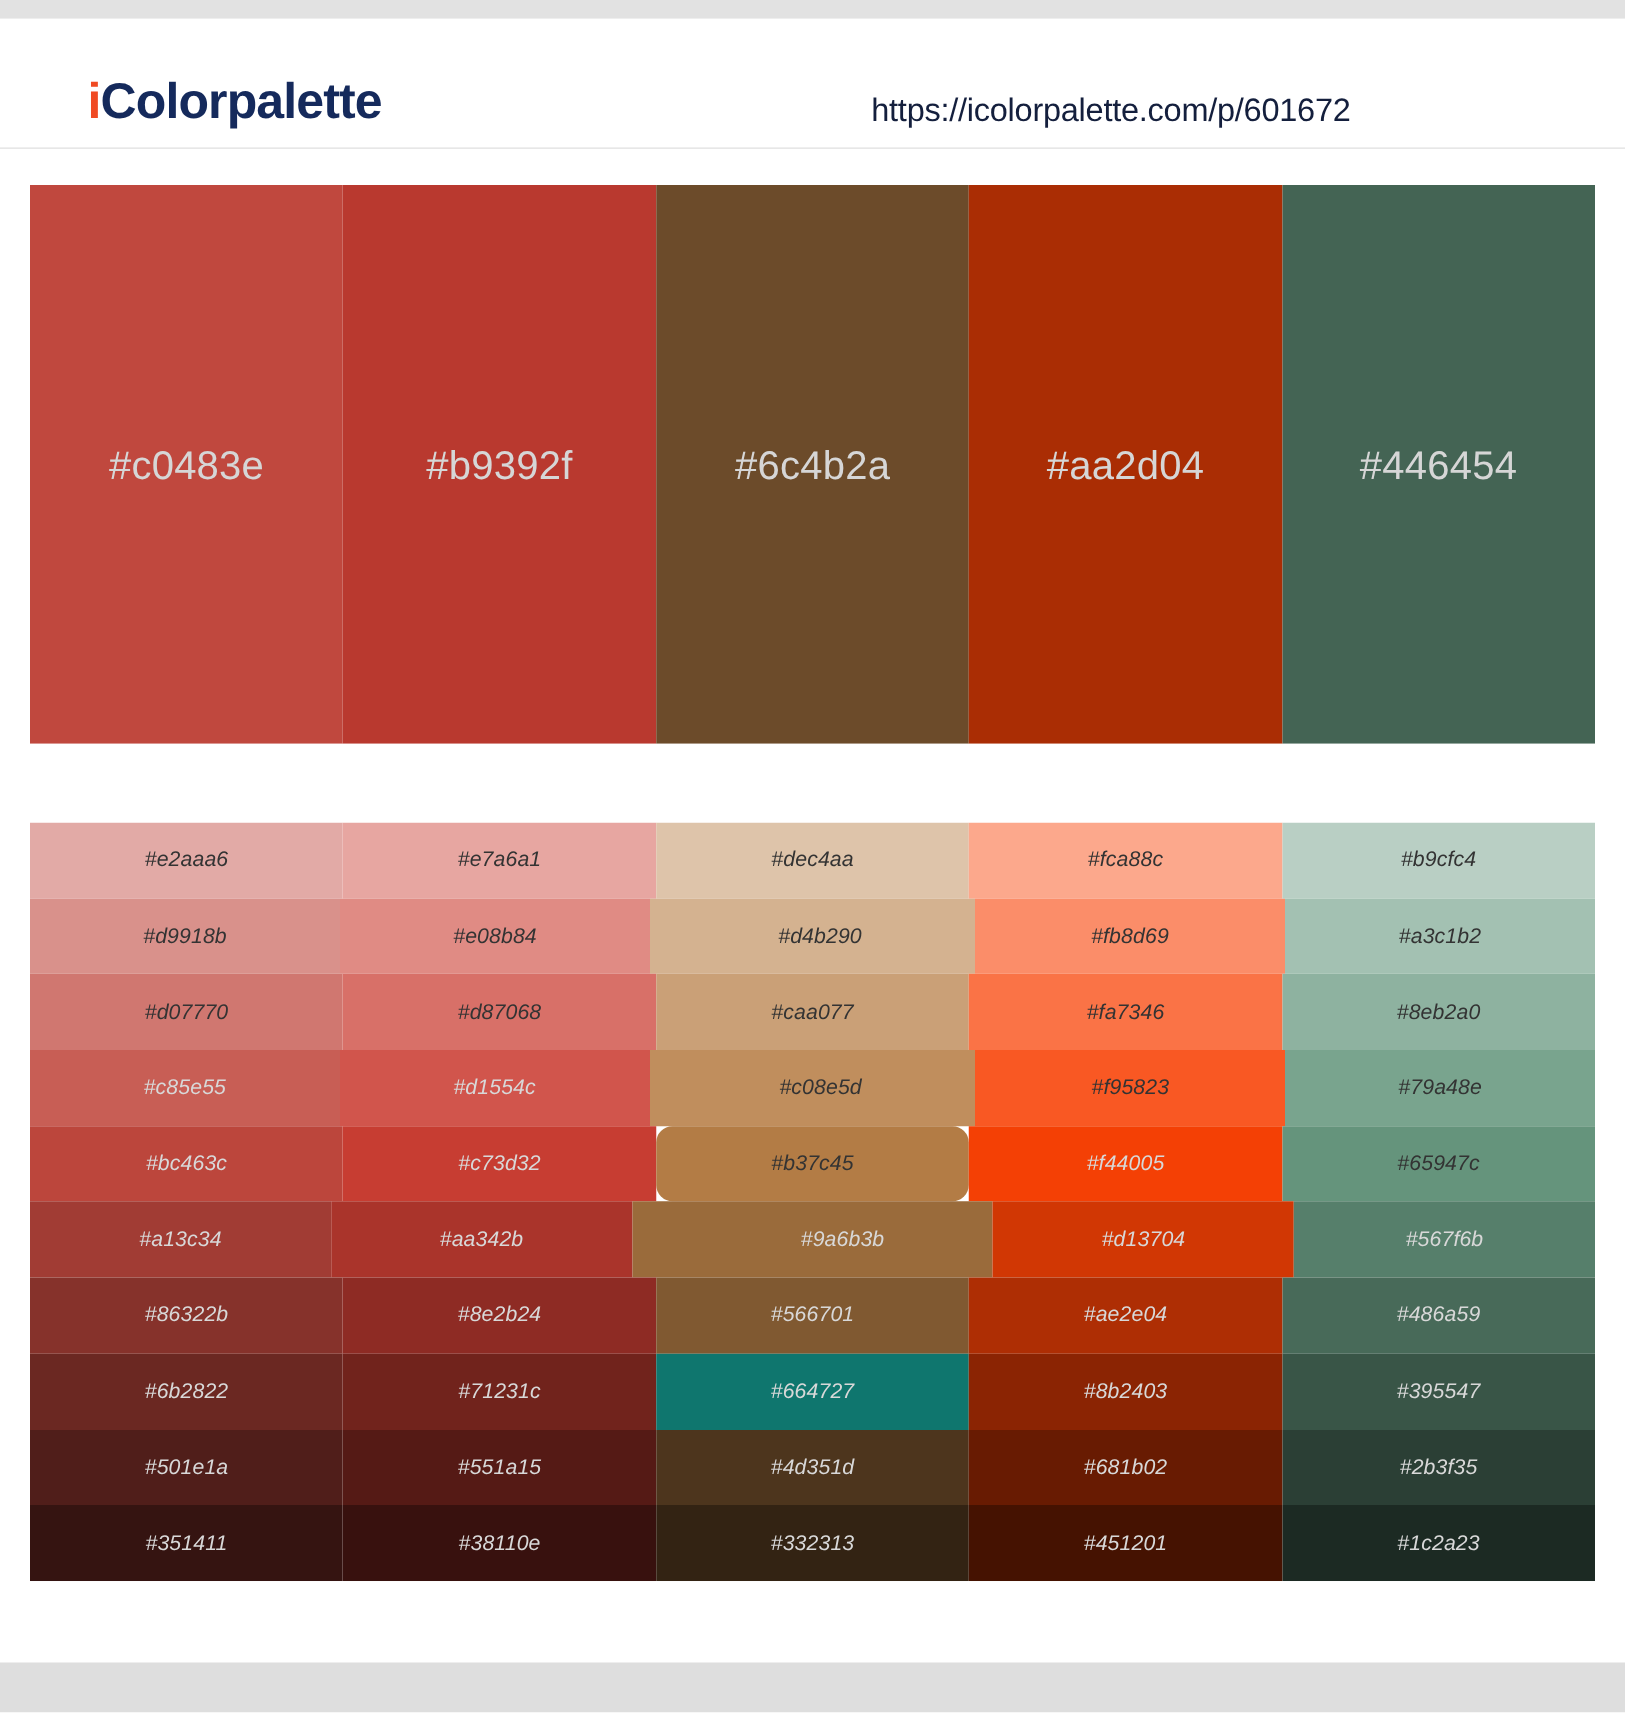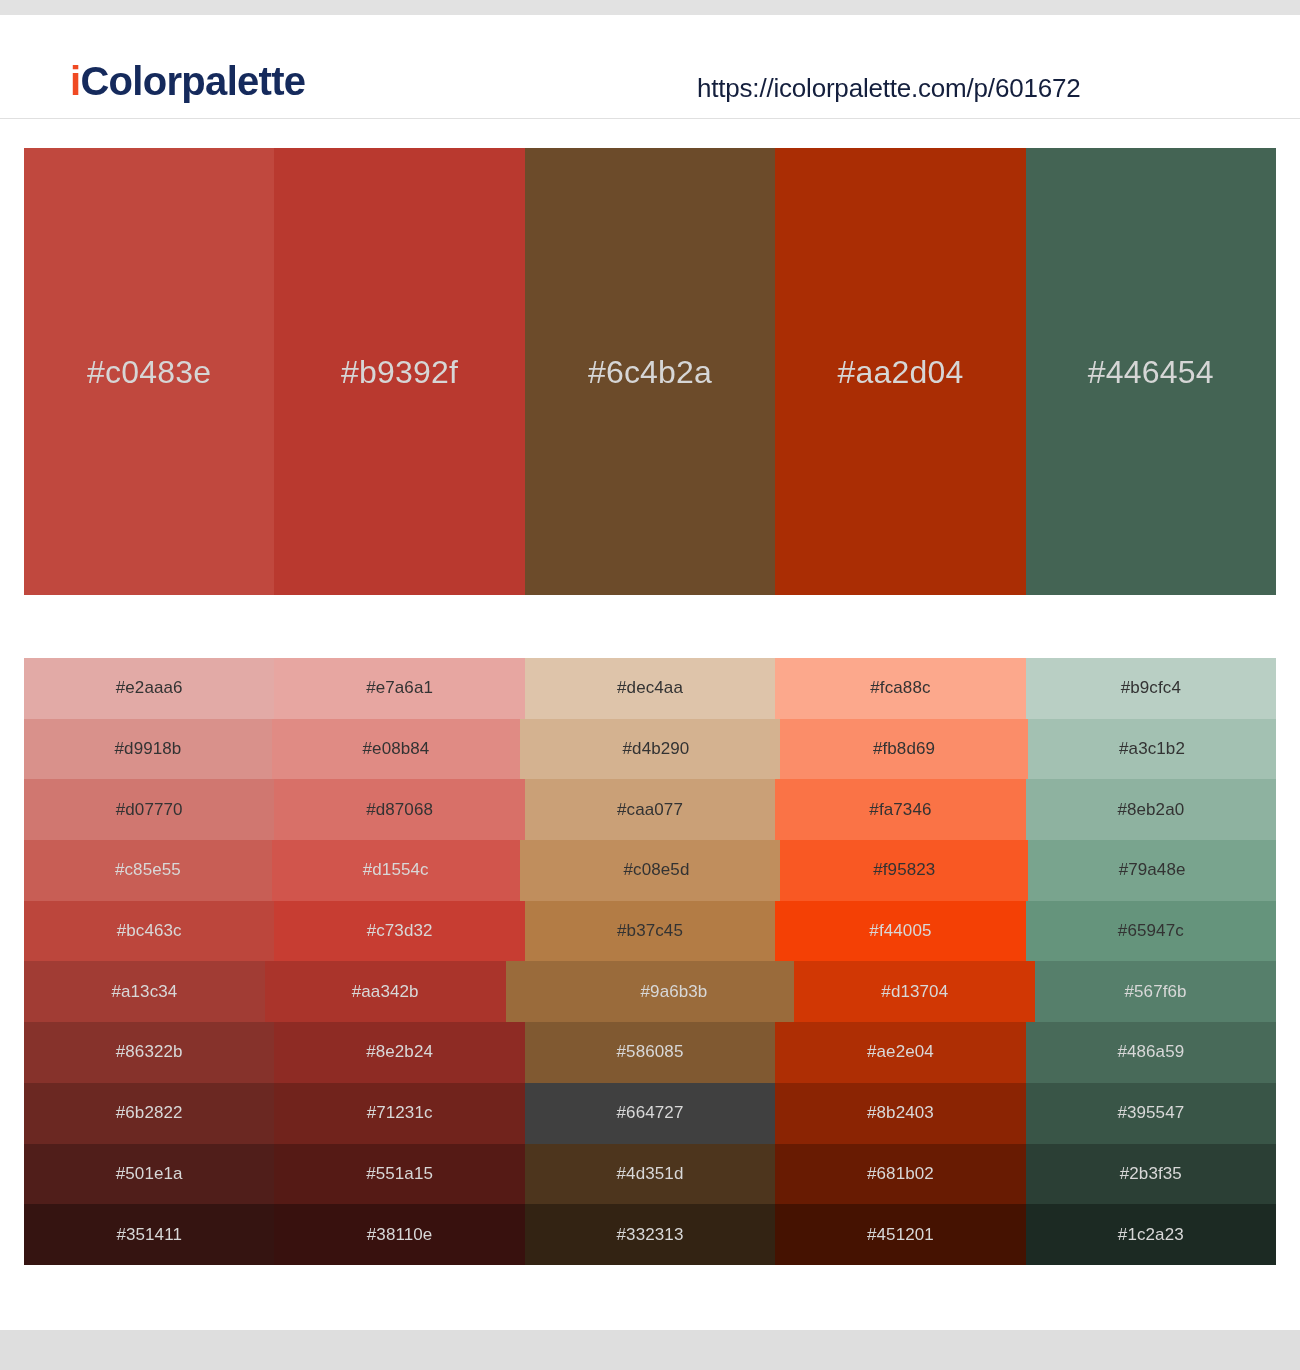--- a/index.html
+++ b/index.html
@@ -102,20 +102,21 @@
     flex: 1 1 0;
     display: flex;
     align-items: center;
     justify-content: center;
     position: relative;
   }
   .shade-cell .shade-label {
     font-size: 17px;
     line-height: 20px;
     letter-spacing: 0.1px;
+    font-style: italic;
   }
   .shade-cell.dark-text .shade-label { color: #333333; }
   .shade-cell.light-text .shade-label { color: #d8d8d8; }
 
   
   .content-spacer {
     position: absolute;
     left: 0;
     top: 1265px;
     width: 1300px;
@@ -234,21 +235,21 @@
           <span class="shade-label">#79a48e</span>
         </div>
       </div>
       <div class="shade-row">
         <div class="shade-cell light-text" style="background: rgb(188, 70, 60);">
           <span class="shade-label">#bc463c</span>
         </div>
         <div class="shade-cell light-text" style="background: rgb(199, 61, 50);">
           <span class="shade-label">#c73d32</span>
         </div>
-        <div class="shade-cell dark-text" style="background: rgb(179, 124, 69);">
+        <div class="shade-cell dark-text" style="background: rgb(179, 124, 69); border-radius: 13px;">
           <span class="shade-label">#b37c45</span>
         </div>
         <div class="shade-cell light-text" style="background: rgb(244, 64, 5);">
           <span class="shade-label">#f44005</span>
         </div>
         <div class="shade-cell dark-text" style="background: rgb(101, 148, 124);">
           <span class="shade-label">#65947c</span>
         </div>
       </div>
       <div class="shade-row">
@@ -269,37 +270,37 @@
         </div>
       </div>
       <div class="shade-row">
         <div class="shade-cell light-text" style="background: rgb(134, 50, 43);">
           <span class="shade-label">#86322b</span>
         </div>
         <div class="shade-cell light-text" style="background: rgb(142, 43, 36);">
           <span class="shade-label">#8e2b24</span>
         </div>
         <div class="shade-cell light-text" style="background: rgb(128, 89, 49);">
-          <span class="shade-label">#586085</span>
+          <span class="shade-label">#566701</span>
         </div>
         <div class="shade-cell light-text" style="background: rgb(174, 46, 4);">
           <span class="shade-label">#ae2e04</span>
         </div>
         <div class="shade-cell light-text" style="background: rgb(72, 106, 89);">
           <span class="shade-label">#486a59</span>
         </div>
       </div>
       <div class="shade-row">
         <div class="shade-cell light-text" style="background: rgb(107, 40, 34);">
           <span class="shade-label">#6b2822</span>
         </div>
         <div class="shade-cell light-text" style="background: rgb(113, 35, 28);">
           <span class="shade-label">#71231c</span>
         </div>
-        <div class="shade-cell light-text" style="background: #404040; text-align: center;">
+        <div class="shade-cell light-text" style="background: #0f766e; text-align: center;">
           <span class="shade-label">#664727</span>
         </div>
         <div class="shade-cell light-text" style="background: rgb(139, 36, 3);">
           <span class="shade-label">#8b2403</span>
         </div>
         <div class="shade-cell light-text" style="background: rgb(57, 85, 71);">
           <span class="shade-label">#395547</span>
         </div>
       </div>
       <div class="shade-row">

